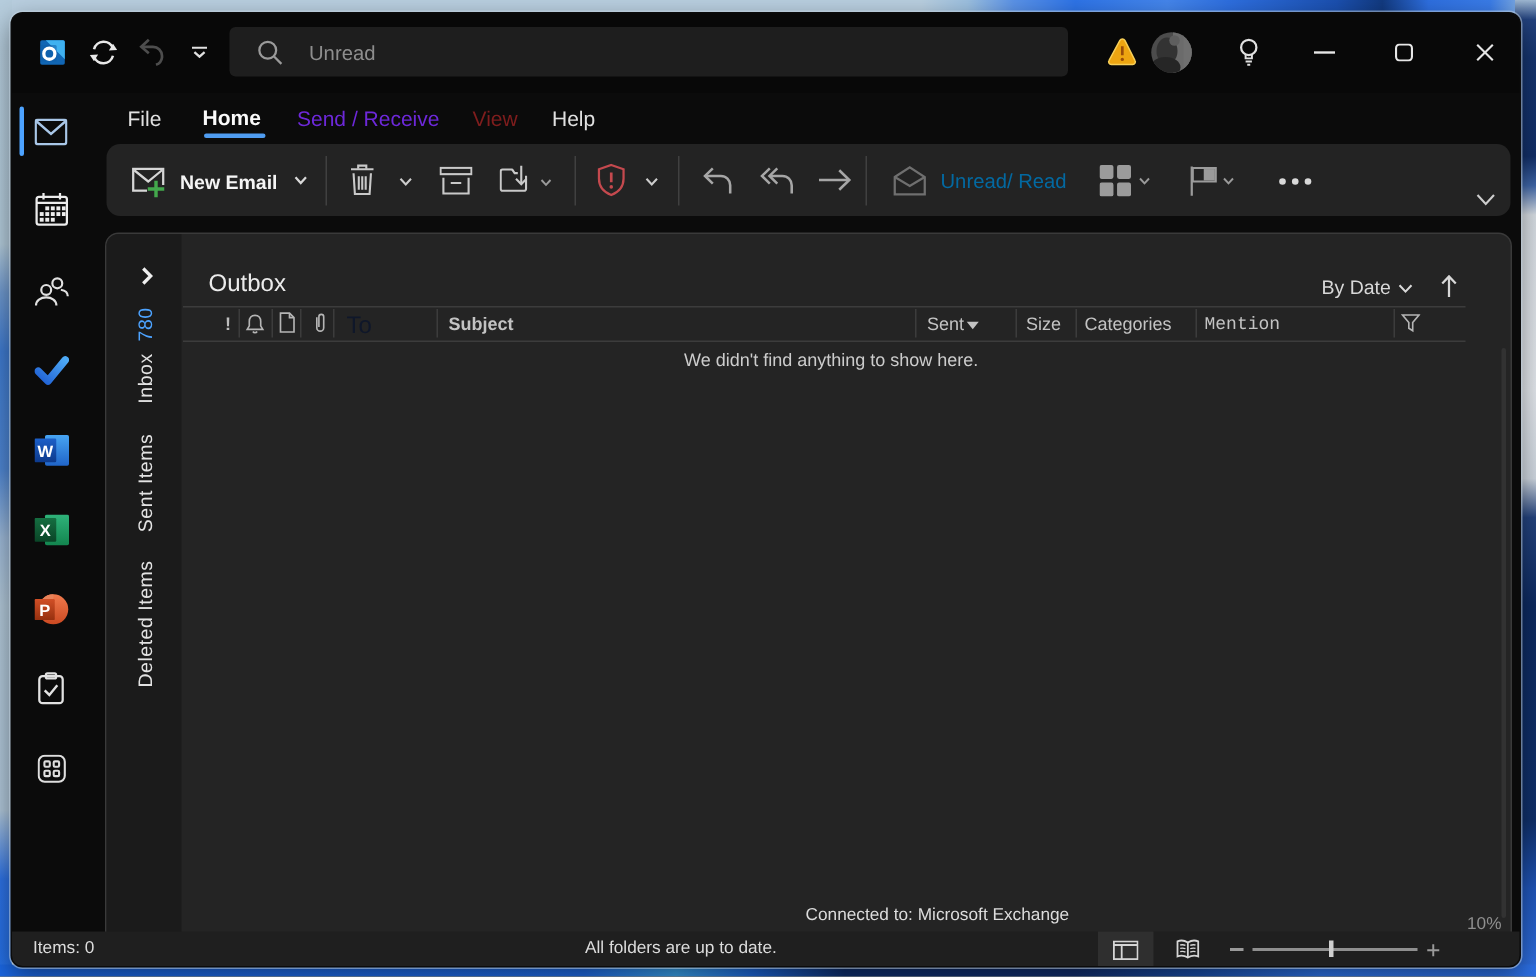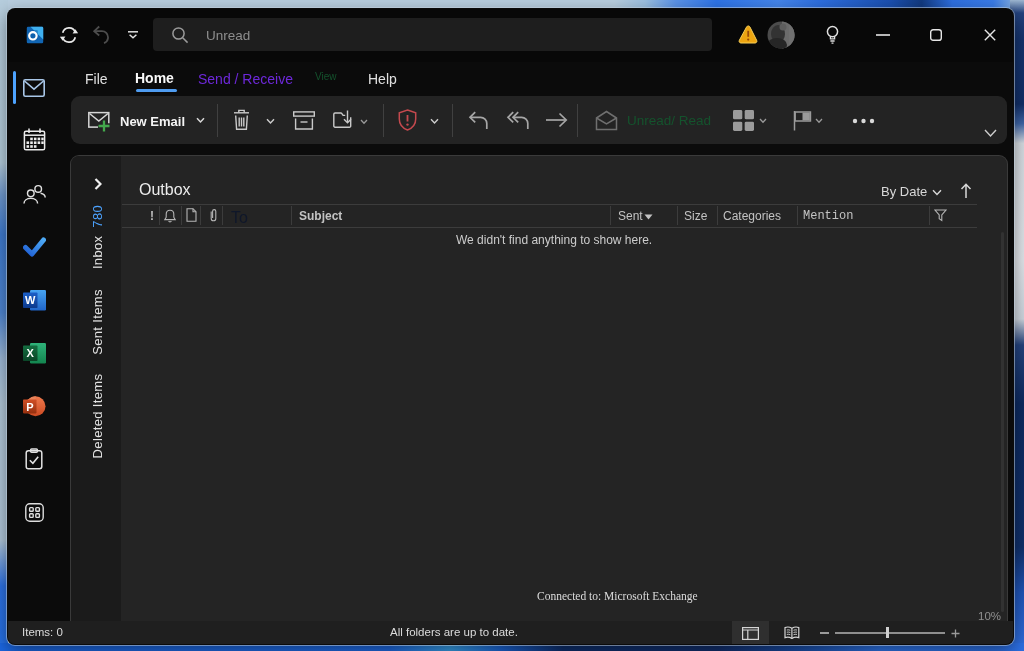--- a/index.html
+++ b/index.html
@@ -90,21 +90,21 @@
     <rect x="0.7" y="0.7" width="10.6" height="10.6" rx="2.4" fill="none" stroke="#e6e6e6" stroke-width="1.4"></rect>
   </svg>
 <svg class="abs" style="left:984px;top:29px;" width="12" height="12" viewBox="0 0 12 12">
     <path d="M0.8 0.8 L11.2 11.2 M11.2 0.8 L0.8 11.2" stroke="#e6e6e6" stroke-width="1.4"></path>
   </svg>
 
 <div class="abs" style="left:85px;top:71px;font-size:14px;color:#e0e0e0;">File</div>
 <div class="abs" style="left:135px;top:70px;font-size:14px;font-weight:700;color:#fafafa;">Home</div>
 <div class="abs" style="left:136px;top:89px;width:41px;height:3px;background:#4f9cf0;border-radius:2px;"></div>
 <div class="abs" style="left:198px;top:71px;font-size:14px;color:#6d28d9;">Send / Receive</div>
-<div class="abs" style="left:315px;top:71px;font-size:10px;color:#14532d;">View</div>
+<div class="abs" style="left:315px;top:71px;font-size:14px;color:#7f1d1d;">View</div>
 <div class="abs" style="left:368px;top:71px;font-size:14px;color:#e0e0e0;">Help</div>
 
 <div class="abs" style="left:71px;top:96px;width:936px;height:48px;background:#232323;border-radius:9px;"></div>
 
 <svg class="abs" style="left:88px;top:111px;" width="25" height="24" viewBox="0 0 25 24">
   <rect x="0.8" y="1.6" width="20" height="14.5" fill="none" stroke="#d6d6d6" stroke-width="1.5"></rect>
   <path d="M1.5 2.5 L10.8 10 L20 2.5" fill="none" stroke="#d6d6d6" stroke-width="1.5"></path>
   <path d="M16 9 V21 M10 15 H22" stroke="#232323" stroke-width="5.5" fill="none"></path>
   <path d="M16 9.5 V20.5 M10.5 15 H21.5" stroke="#43a84c" stroke-width="2.3" fill="none"></path>
 </svg>
@@ -180,21 +180,21 @@
   </g>
 </svg>
 <div class="abs" style="left:577px;top:104px;width:1px;height:33px;background:#404040;"></div>
 
 <svg class="abs" style="left:595px;top:110px;" width="23" height="21" viewBox="0 0 23 21">
   <g fill="none" stroke="#6f6f6f" stroke-width="1.5">
     <path d="M1.5 8 L11.5 1.5 21.5 8 V19.5 H1.5 Z"></path>
     <path d="M1.5 8 L11.5 14 21.5 8"></path>
   </g>
 </svg>
-<div class="abs" style="left:627px;top:113px;font-size:13.5px;color:#14532d;">Unread/ Read</div>
+<div class="abs" style="left:627px;top:113px;font-size:13.5px;color:#0369a1;">Unread/ Read</div>
 
 <svg class="abs" style="left:733px;top:110px;" width="22" height="21" viewBox="0 0 22 21">
   <g fill="#9b9b9b">
     <rect x="0" y="0" width="9.3" height="9.3" rx="1.4"></rect>
     <rect x="11.7" y="0" width="9.3" height="9.3" rx="1.4"></rect>
     <rect x="0" y="11.7" width="9.3" height="9.3" rx="1.4"></rect>
     <rect x="11.7" y="11.7" width="9.3" height="9.3" rx="1.4"></rect>
   </g>
 </svg>
 <svg class="abs" style="left:759px;top:118px;" width="8" height="6" viewBox="0 0 8 6">
@@ -277,21 +277,21 @@
 <div class="abs" style="left:797px;top:206px;width:1px;height:19px;background:#3c3c3c;"></div>
 <div class="abs" style="left:929px;top:206px;width:1px;height:19px;background:#3c3c3c;"></div>
 
 <div class="abs" style="left:456px;top:233px;font-size:12px;color:#cccccc;">We didn't find anything to show here.</div>
 
 <div class="abs" style="left:1001px;top:232px;width:3px;height:380px;background:#323232;border-radius:2px;"></div>
 
 <div class="abs" style="left:8px;top:621px;width:1005px;height:23px;background:#1f1f1f;border-radius:0 0 7px 7px;"></div>
 <div class="abs" style="left:22px;top:626px;font-size:11.5px;color:#dcdcdc;">Items: 0</div>
 <div class="abs" style="left:390px;top:626px;font-size:11.5px;color:#dcdcdc;">All folders are up to date.</div>
-<div class="abs" style="left:537px;top:590px;font-size:11.5px;color:#dcdcdc;font-family:Liberation Serif, serif;">Connected to: Microsoft Exchange</div>
+<div class="abs" style="left:537px;top:604px;font-size:11.5px;color:#dcdcdc;">Connected to: Microsoft Exchange</div>
 <div class="abs" style="left:732px;top:621px;width:37px;height:23px;background:#2f2f2f;"></div>
 <svg class="abs" style="left:742px;top:627px;" width="17" height="13" viewBox="0 0 17 13">
   <rect x="0.6" y="0.6" width="15.8" height="11.8" fill="none" stroke="#d5d5d5" stroke-width="1.2"></rect>
   <path d="M0.6 3 H16.4 M5.8 3 V12.4" stroke="#d5d5d5" stroke-width="1.2"></path>
 </svg>
 <svg class="abs" style="left:784px;top:626px;" width="16" height="14" viewBox="0 0 16 14">
   <path d="M1 1.6 C3 0.7 5.8 1 7.9 2.3 C10 1 12.8 0.7 14.8 1.6 V11.6 C12.8 10.9 10 11.1 7.9 12.4 C5.8 11.1 3 10.9 1 11.6 Z" fill="none" stroke="#d5d5d5" stroke-width="1.2"></path>
   <path d="M7.9 2.3 V12.2" stroke="#d5d5d5" stroke-width="1.2"></path>
   <path d="M2.8 4 C4.2 3.7 5.3 3.8 6.3 4.3 M2.8 6.2 C4.2 5.9 5.3 6 6.3 6.5 M2.8 8.4 C4.2 8.1 5.3 8.2 6.3 8.7 M9.5 4.3 C10.5 3.8 11.6 3.7 13 4 M9.5 6.5 C10.5 6 11.6 5.9 13 6.2 M9.5 8.7 C10.5 8.2 11.6 8.1 13 8.4" stroke="#d5d5d5" stroke-width="0.9" fill="none"></path>
 </svg>

